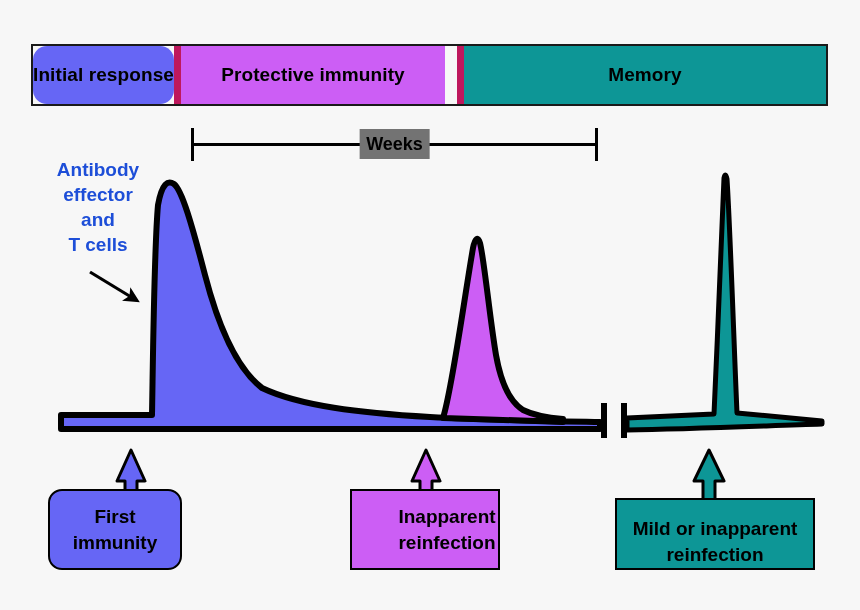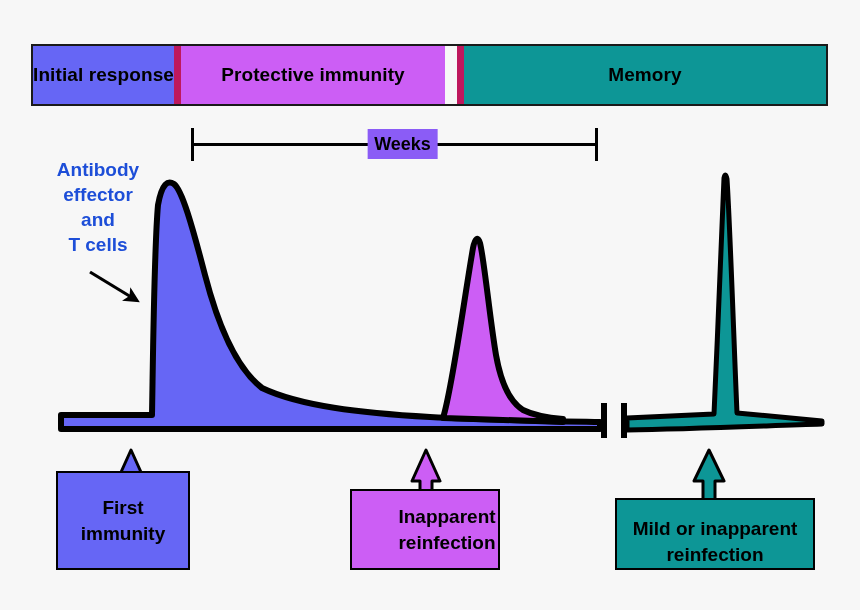--- a/index.html
+++ b/index.html
@@ -66,28 +66,27 @@
     height: 33px;
     background: #000;
   }
   .bracket .cap-left  { left: 0; }
   .bracket .cap-right { right: 0; }
   .bracket .bracket-label {
     position: absolute;
     top: 3px;
     left: 50%;
     transform: translateX(-50%);
-    background: #8b5cf6;
+    background: #737373;
     padding: 0 7px;
     font-size: 18px;
     font-weight: bold;
     color: #000;
     line-height: 30px;
     white-space: nowrap;
-    margin-left: 8px;
   }
   #bracket-weeks { left: 191px; width: 407px; top: 126px; }
   #bracket-years { left: 623px; width: 196px; top: 126px; }
 
   
   #plot-area {
     position: absolute;
     left: 0;
     top: 0;
     width: 860px;
@@ -125,27 +124,27 @@
     font-size: 19px;
     line-height: 26px;
     color: #000;
   }
   .event-arrow {
     position: absolute;
     bottom: 0;
   }
 
   #event-first      { left: 40px;  top: 447px; width: 190px; height: 123px; }
-  #event-first .event-box   { left: 16px;  width: 134px; height: 99px; }
+  #event-first .event-box   { left: 8px;  width: 134px; height: 81px; }
   #event-inapparent { left: 350px; top: 447px; width: 190px; height: 123px; }
   #event-inapparent .event-box { left: 0; width: 150px; height: 81px; padding-left: 44px; }
   #event-mild       { left: 603px; top: 447px; width: 230px; height: 123px; }
   #event-mild .event-box    { left: 0; width: 200px; height: 72px; align-items: flex-end; }
 
-  .fill-blue   { background: #6666f5; }
+  .fill-blue   { background: #6666f5; border-radius: 14px; }
   .fill-purple { background: #cc5ef5; }
   .fill-teal   { background: #0d9696; margin-left: 12px; }
 </style>
 </head>
 <body>
 
 <div id="diagram-root">
 
   <div class="phase-bar">
     <div class="phase-cell fill-blue">

